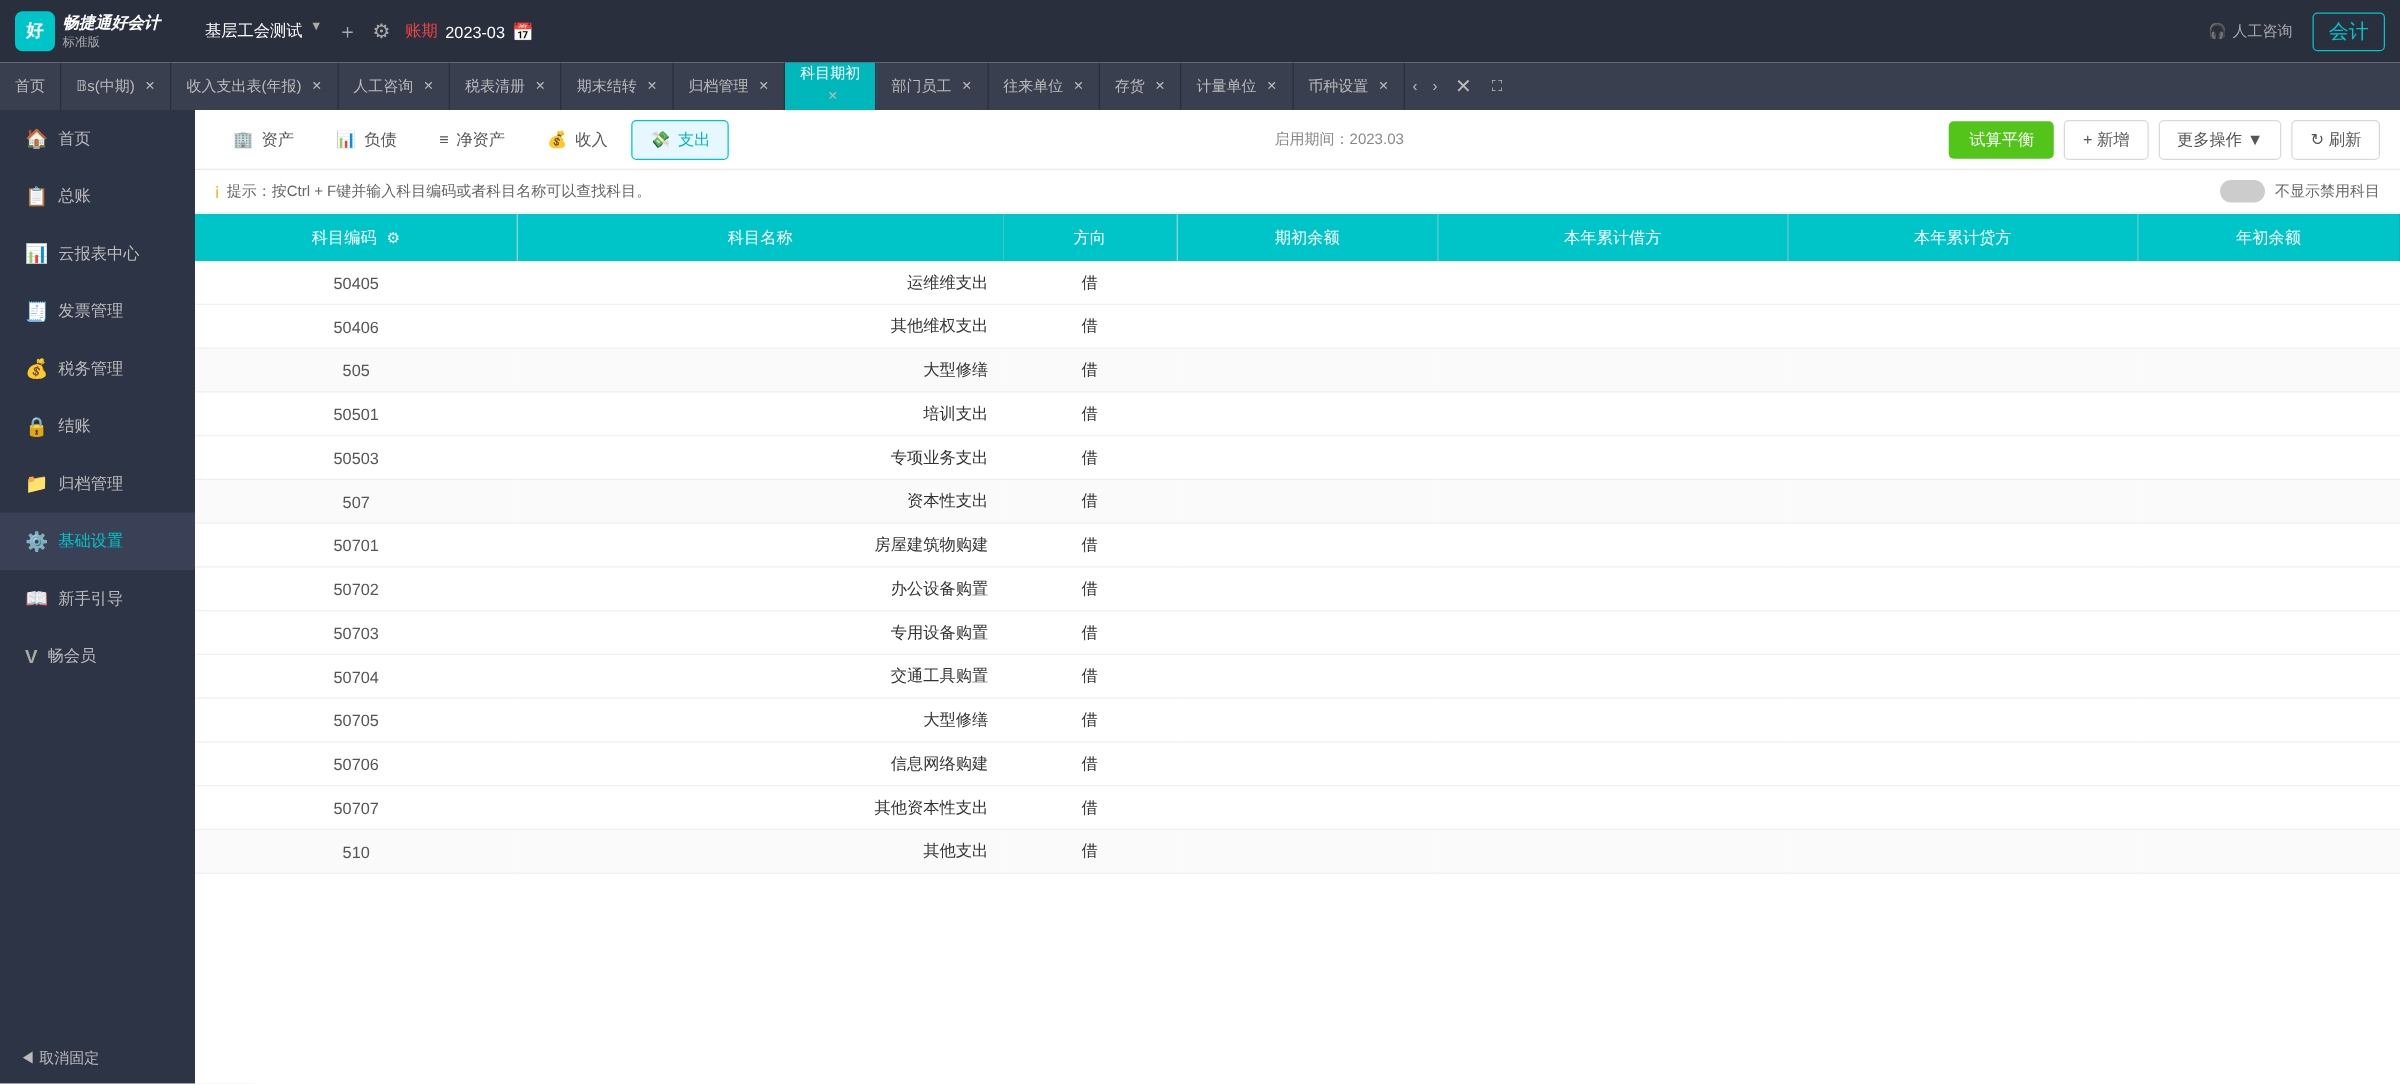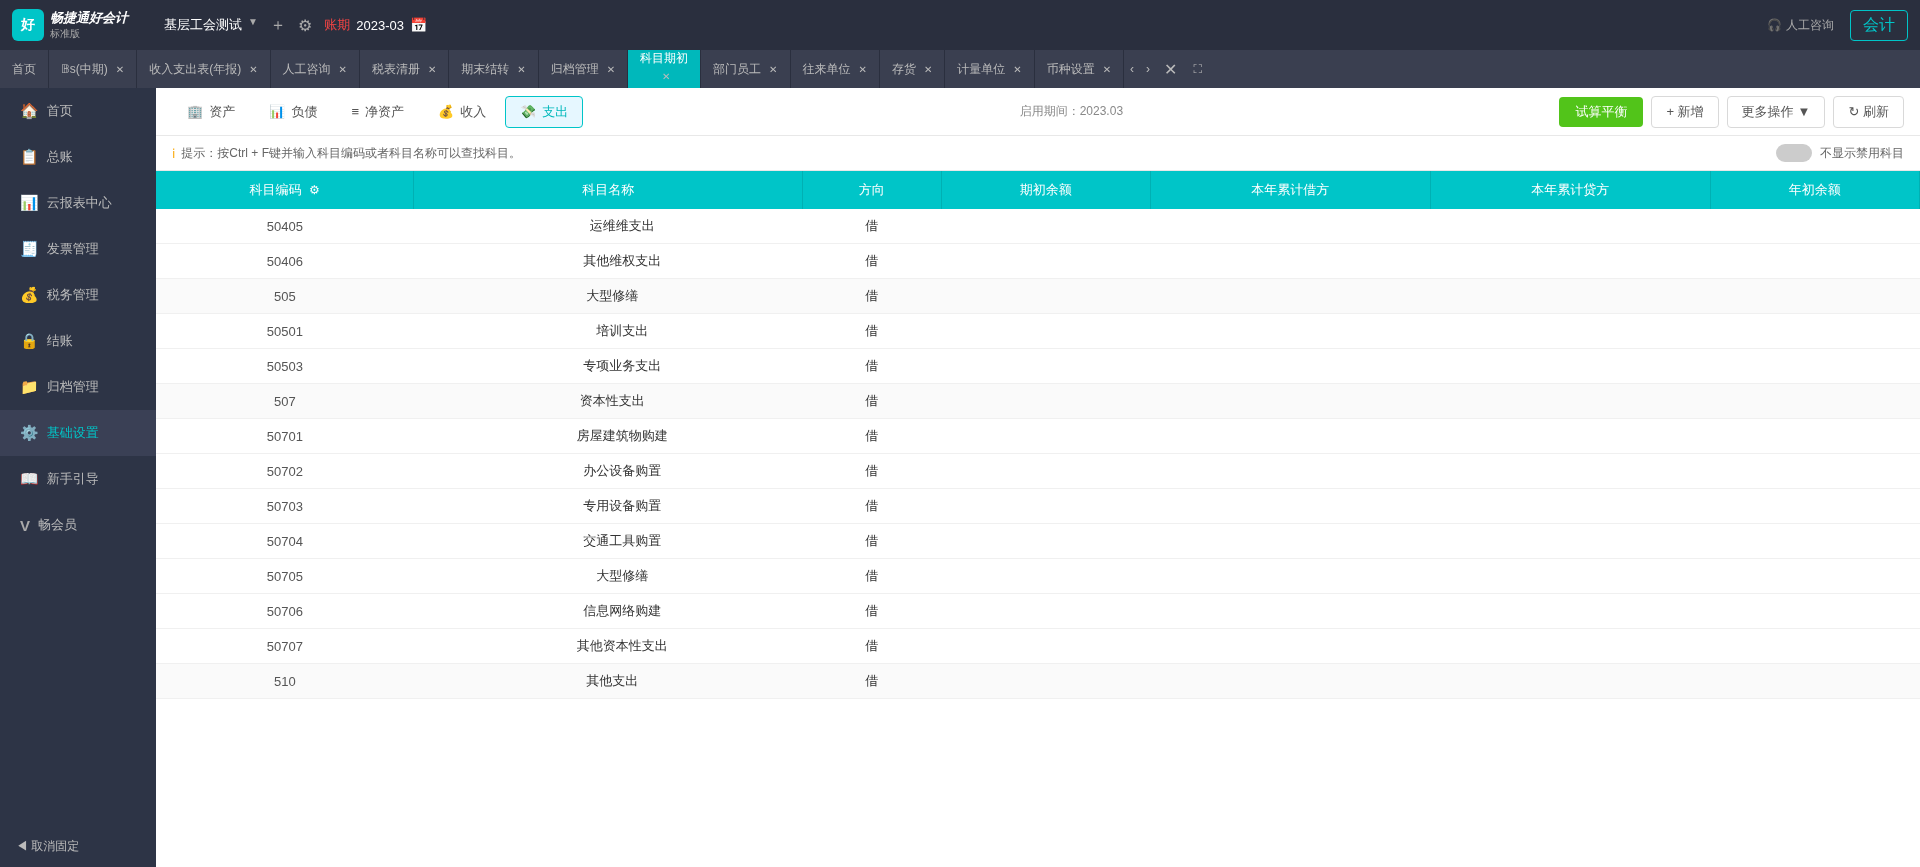--- a/index.html
+++ b/index.html
@@ -65,21 +65,21 @@
     .toggle-label { color: #666; font-size: 12px; }
 
     
     .table-container { flex: 1; overflow-y: auto; background: white; margin: 0; }
     .data-table { width: 100%; border-collapse: collapse; }
     .data-table thead th { background: #00c5c8; color: white; padding: 10px 12px; text-align: center; font-size: 13px; font-weight: normal; position: sticky; top: 0; z-index: 10; border-right: 1px solid #00b0b3; }
     .data-table thead th:first-child { border-left: none; }
     .data-table tbody tr { border-bottom: 1px solid #f0f0f0; }
     .data-table tbody td { padding: 8px 12px; text-align: center; font-size: 13px; color: #333; }
     .data-table tbody td.code-cell { color: #555; }
-    .data-table tbody td.name-cell { text-align: center; padding-left: 20px; }
+    .data-table tbody td.name-cell { text-align: right; padding-left: 20px; }
     .data-table tbody td.name-cell.indent { padding-left: 40px; }
     .data-table tbody tr.parent-row td { font-weight: 500; background: #fafafa; }
     .gear-icon { font-size: 12px; color: #fff; margin-left: 4px; cursor: pointer; }
 
     
     .table-container::-webkit-scrollbar { width: 8px; }
     .table-container::-webkit-scrollbar-track { background: #f1f1f1; }
     .table-container::-webkit-scrollbar-thumb { background: #ccc; border-radius: 4px; }
   </style>
 </head>

